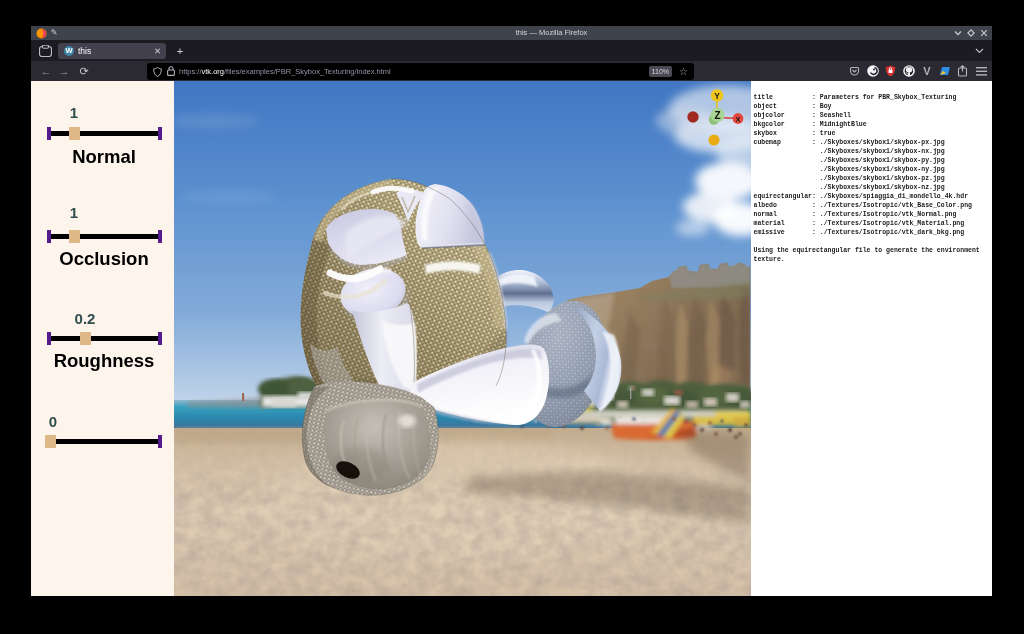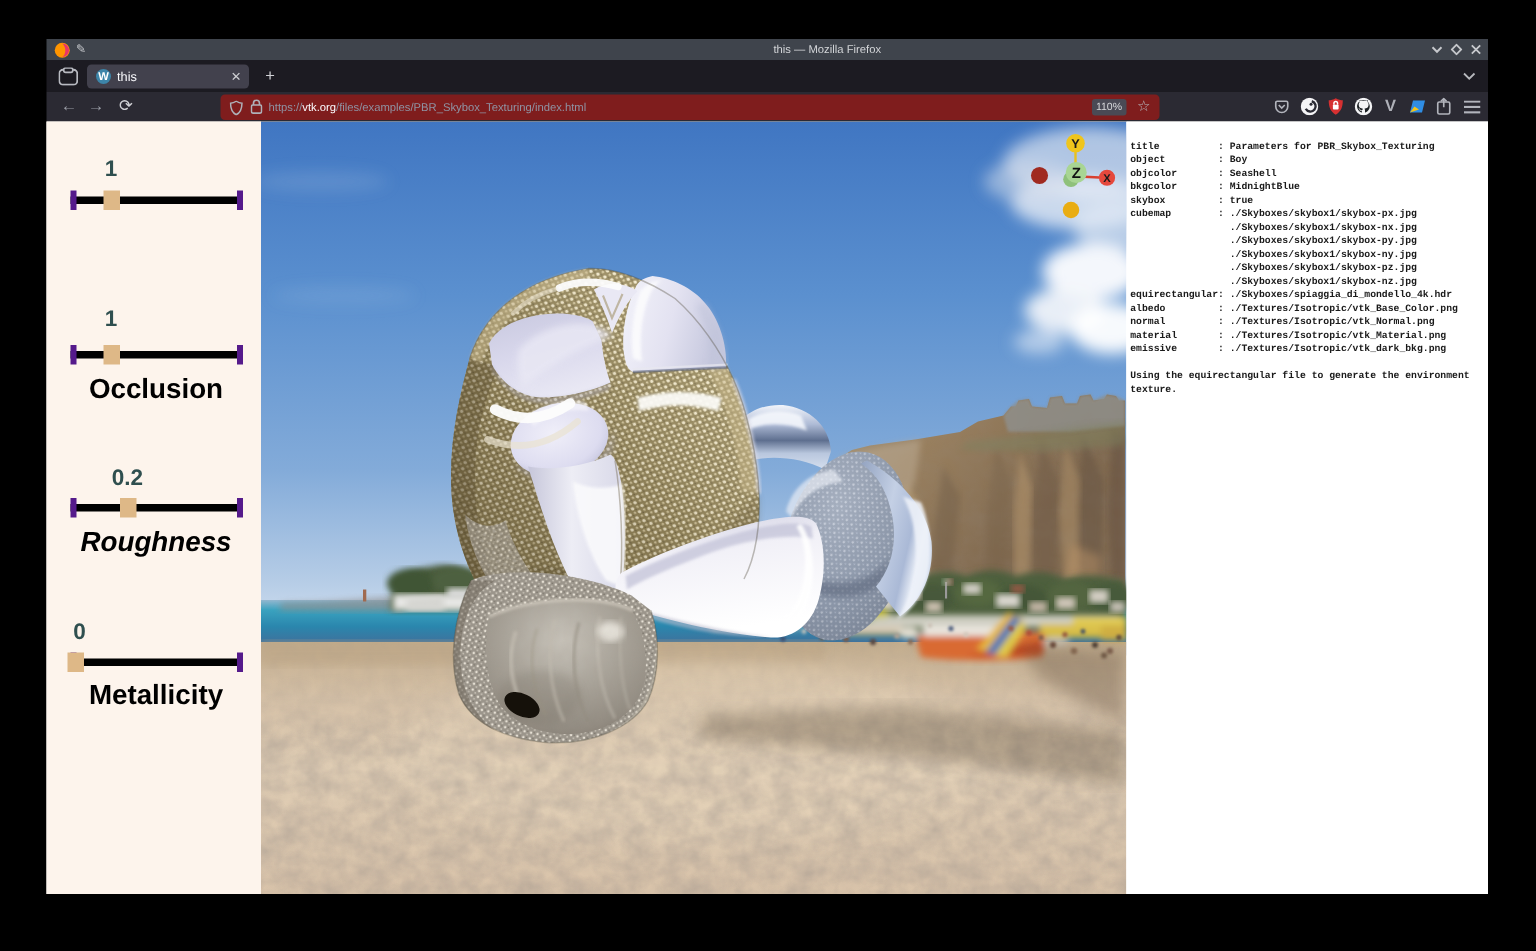--- a/index.html
+++ b/index.html
@@ -15,21 +15,21 @@
   #scene{position:absolute;left:143px;top:0;width:576.5px;height:515px;}
   
   .wbtn{position:absolute;top:0;height:14px;color:#c9cbcf;font-size:9px;line-height:14px;text-align:center;width:10px;}
   #tab{position:absolute;left:27px;top:2.5px;width:108px;height:16.5px;background:#42414d;border-radius:3px;}
   #tab .fav{position:absolute;left:6px;top:3.2px;width:10px;height:10px;border-radius:50%;background:#3d85a9;color:#fff;font-size:7.5px;line-height:10px;text-align:center;font-weight:bold;}
   #tab .t{position:absolute;left:20px;top:0;font-size:8.5px;line-height:16.5px;color:#fbfbfe;text-align:right;}
   #tab .x{position:absolute;right:5px;top:0;font-size:8.5px;line-height:16.5px;color:#cfd0d4;}
   #newtab{position:absolute;left:141px;top:2.5px;width:16px;height:16.5px;color:#d0d1d5;font-size:11px;line-height:16px;text-align:center;}
   
   .navic{position:absolute;top:0;height:20px;color:#989ba4;font-size:11px;line-height:20px;text-align:center;}
-  #urlbar{position:absolute;left:116px;top:1.5px;width:626px;height:17px;background:#7f1d1d;border-radius:3px;}
+  #urlbar{position:absolute;left:116px;top:1.5px;width:547px;height:17px;background:#000000;border-radius:3px;}
   #urltext{position:absolute;left:32px;top:0;font-size:7.5px;line-height:17px;color:#8f93a3;white-space:pre;}
   #urltext b{color:#fbfbfe;font-weight:normal;}
   #zoombadge{position:absolute;right:22px;top:3px;height:11px;background:#4a4a55;border-radius:2px;color:#d7d8db;font-size:7px;line-height:11px;padding:0 3px;}
   #star{position:absolute;right:6px;top:0;color:#b6b8bd;font-size:10px;line-height:17px;}
   
   
   .sval{position:absolute;top:0;width:40px;text-align:center;font-weight:bold;color:#2F4F4F;font-size:15px;font-family:"Liberation Sans",sans-serif;}
   .strack{position:absolute;left:16px;width:114.5px;height:13px;}
   .strack .line{position:absolute;left:0;top:4px;width:100%;height:5px;background:#000;}
   .strack .cap{position:absolute;top:0;width:4px;height:13px;background:#551A8B;}
@@ -486,47 +486,47 @@
 </g>
 </svg></div>
     <div id="sidebar">
       <div class="sval" style="left:23px;top:23px;">1</div>
       <div class="strack" style="top:46px;">
           <div class="line"></div>
           <div class="cap" style="left:0;"></div>
           <div class="cap" style="right:0;"></div>
           <div class="handle" style="left:22.3px;"></div>
         </div>
+      <div class="sname" style="top:64px;">Normal</div>
 
       <div class="sval" style="left:23px;top:123px;">1</div>
       <div class="strack" style="top:149px;">
           <div class="line"></div>
           <div class="cap" style="left:0;"></div>
           <div class="cap" style="right:0;"></div>
           <div class="handle" style="left:22.3px;"></div>
         </div>
       <div class="sname" style="top:166px;">Occlusion</div>
 
       <div class="sval" style="left:34px;top:229px;">0.2</div>
       <div class="strack" style="top:251px;">
           <div class="line"></div>
           <div class="cap" style="left:0;"></div>
           <div class="cap" style="right:0;"></div>
           <div class="handle" style="left:32.8px;"></div>
         </div>
-      <div class="sname" style="top:268px;font-style:italic;">Roughness</div>
+      <div class="sname" style="top:268px;">Roughness</div>
 
       <div class="sval" style="left:2px;top:332px;">0</div>
       <div class="strack" style="top:353.5px;">
           <div class="line"></div>
           <div class="cap" style="left:0;"></div>
           <div class="cap" style="right:0;"></div>
           <div class="handle" style="left:-2.5px;"></div>
         </div>
-      <div class="sname" style="top:370px;">Metallicity</div>
     </div>
     <div id="rightpanel">
       <pre style="position:absolute;left:3px;top:12px;">title          : Parameters for PBR_Skybox_Texturing
 object         : Boy
 objcolor       : Seashell
 bkgcolor       : MidnightBlue
 skybox         : true
 cubemap        : ./Skyboxes/skybox1/skybox-px.jpg
                  ./Skyboxes/skybox1/skybox-nx.jpg
                  ./Skyboxes/skybox1/skybox-py.jpg

